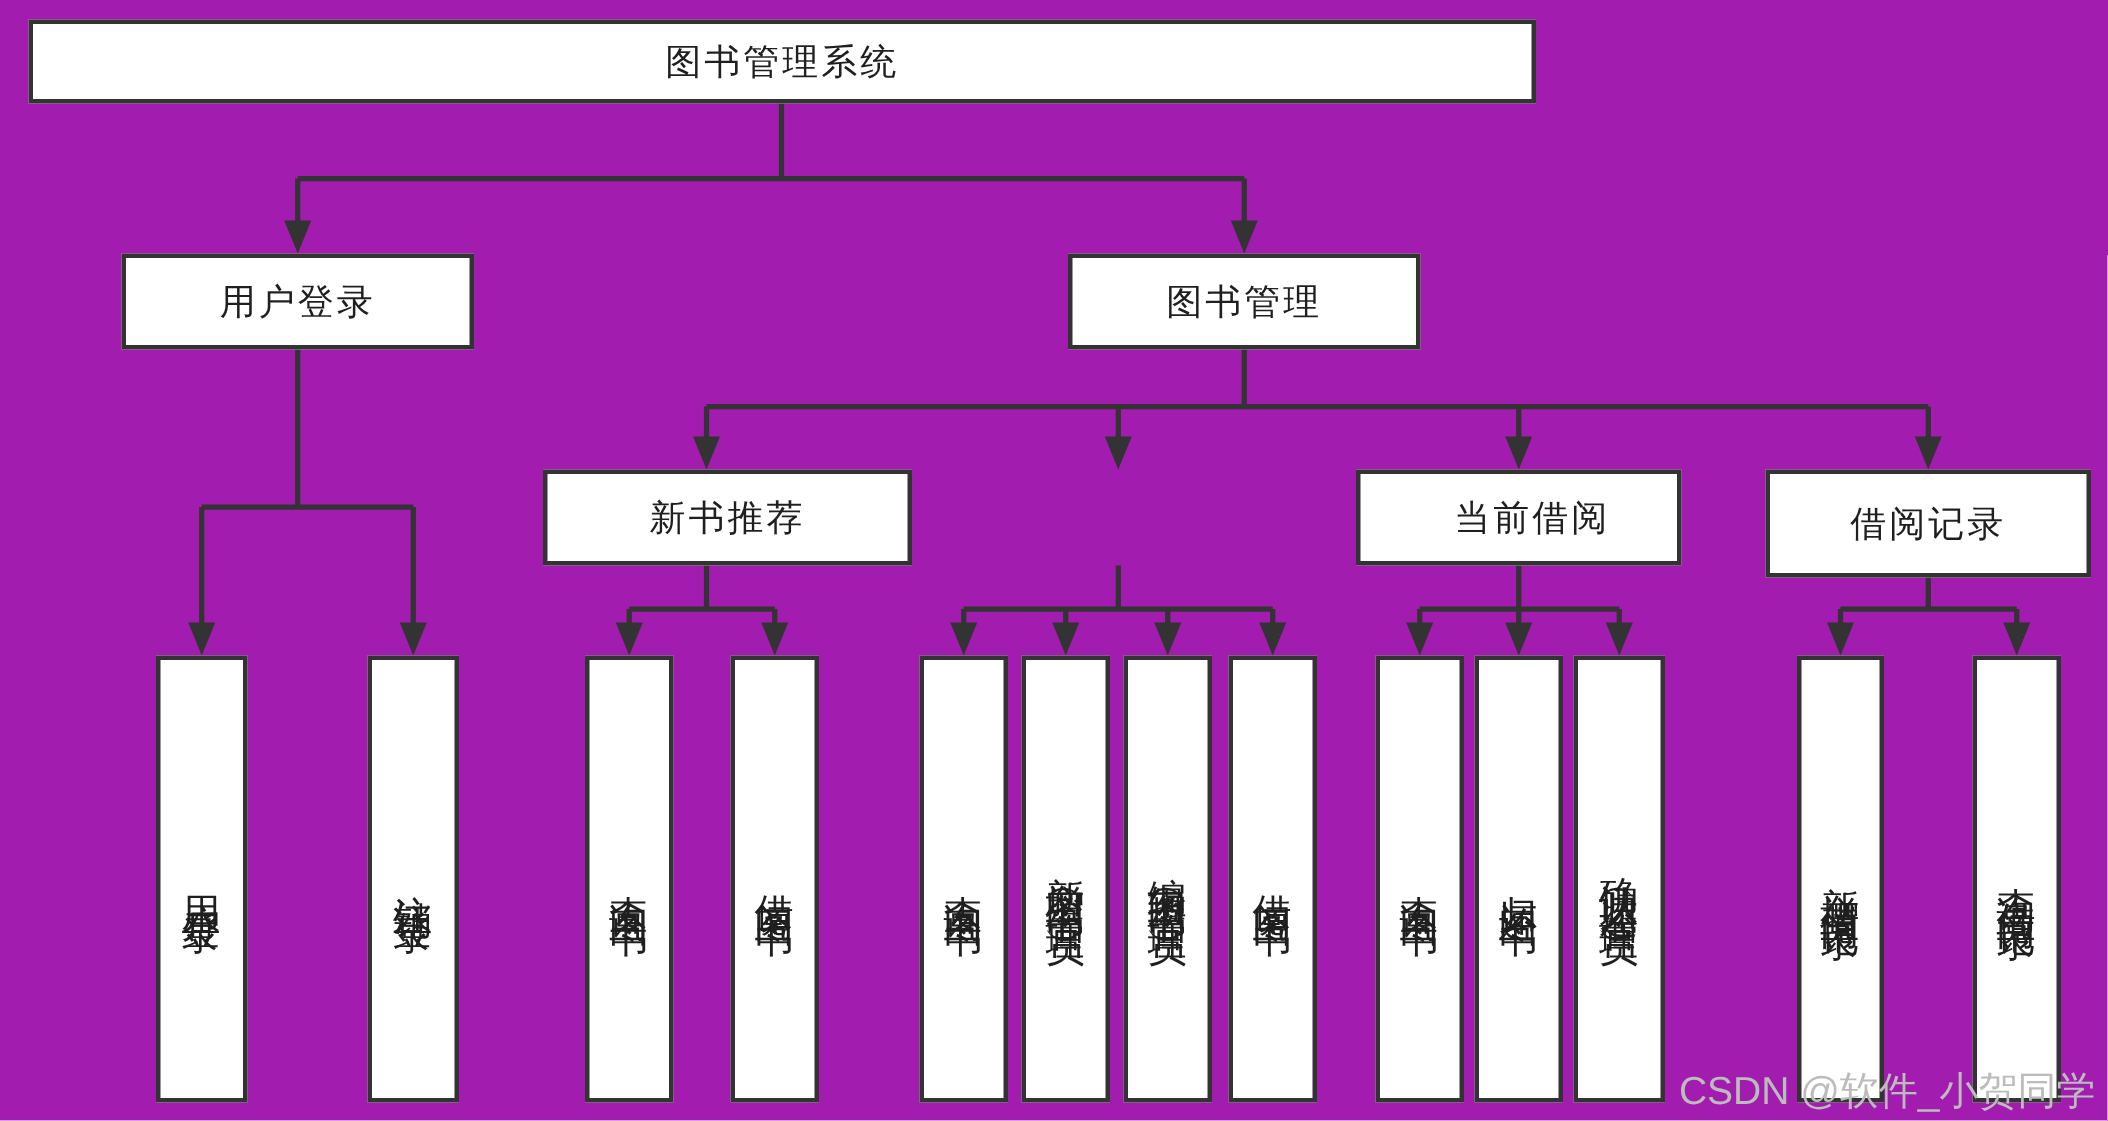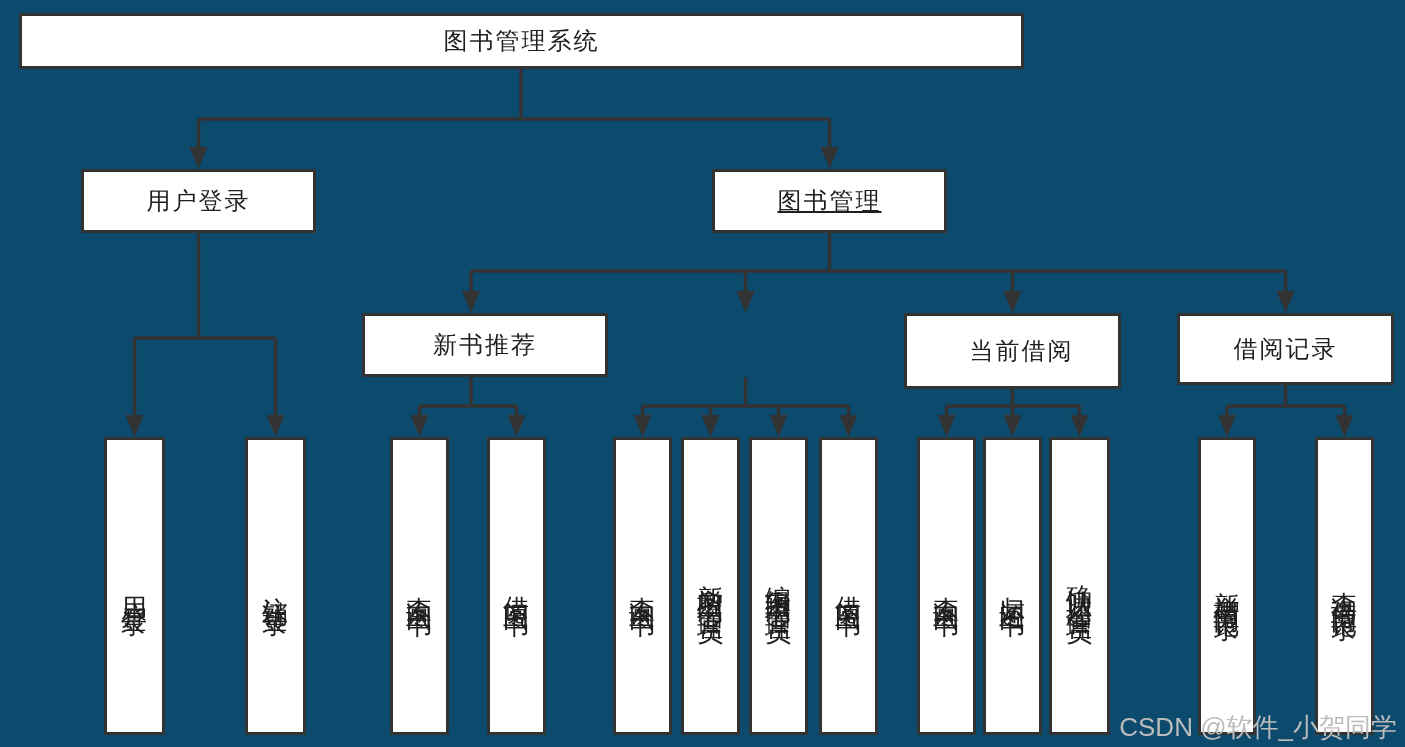--- a/index.html
+++ b/index.html
@@ -1,20 +1,20 @@
 <!DOCTYPE html>
 <html><head>
 <meta charset="utf-8">
 <style>
   html, body { margin: 0; padding: 0; background: #ffffff; }
   #canvas {
     position: relative;
     width: 1405px;
     height: 747px;
-    background: #0c4a6e;
+    background: #a21caf;
     overflow: hidden;
     font-family: "Liberation Sans", "DejaVu Sans", sans-serif;
     color: #1f1f1f;
   }
   #connectors {
     position: absolute;
     left: 0; top: 0;
     width: 1405px; height: 747px;
   }
   .box {
@@ -35,24 +35,24 @@
     writing-mode: vertical-rl;
     text-orientation: mixed;
     font-size: 26px;
     line-height: 1;
     letter-spacing: 5px;
     white-space: nowrap;
   }
   
   .n-root   { left: 19px;   top: 13px;  width: 1005px; height: 56px; }
   .n-l2a    { left: 81px;   top: 169px; width: 235px;  height: 64px; }
-  .n-l2b    { left: 712px;  top: 169px; width: 235px;  height: 64px; text-decoration: underline; }
+  .n-l2b    { left: 712px;  top: 169px; width: 235px;  height: 64px; }
   .n-l3a    { left: 362px;  top: 313px; width: 246px;  height: 64px; }
   .n-l3b    { left: 637px;  top: 313px; width: 217px;  height: 64px; }
-  .n-l3c    { left: 904px;  top: 313px; width: 217px;  height: 76px; padding-left: 18px; }
+  .n-l3c    { left: 904px;  top: 313px; width: 217px;  height: 64px; padding-left: 18px; }
   .n-l3d    { left: 1177px; top: 313px; width: 217px;  height: 72px; }
   .leaf     { top: 437px; height: 298px; }
   .n-lf1  { left: 104px;  width: 61px; }
   .n-lf2  { left: 245px;  width: 61px; }
   .n-lf3  { left: 390px;  width: 59px; }
   .n-lf4  { left: 487px;  width: 59px; }
   .n-lf5  { left: 613px;  width: 59px; }
   .n-lf6  { left: 681px;  width: 59px; }
   .n-lf7  { left: 749px;  width: 59px; }
   .n-lf8  { left: 819px;  width: 59px; }

